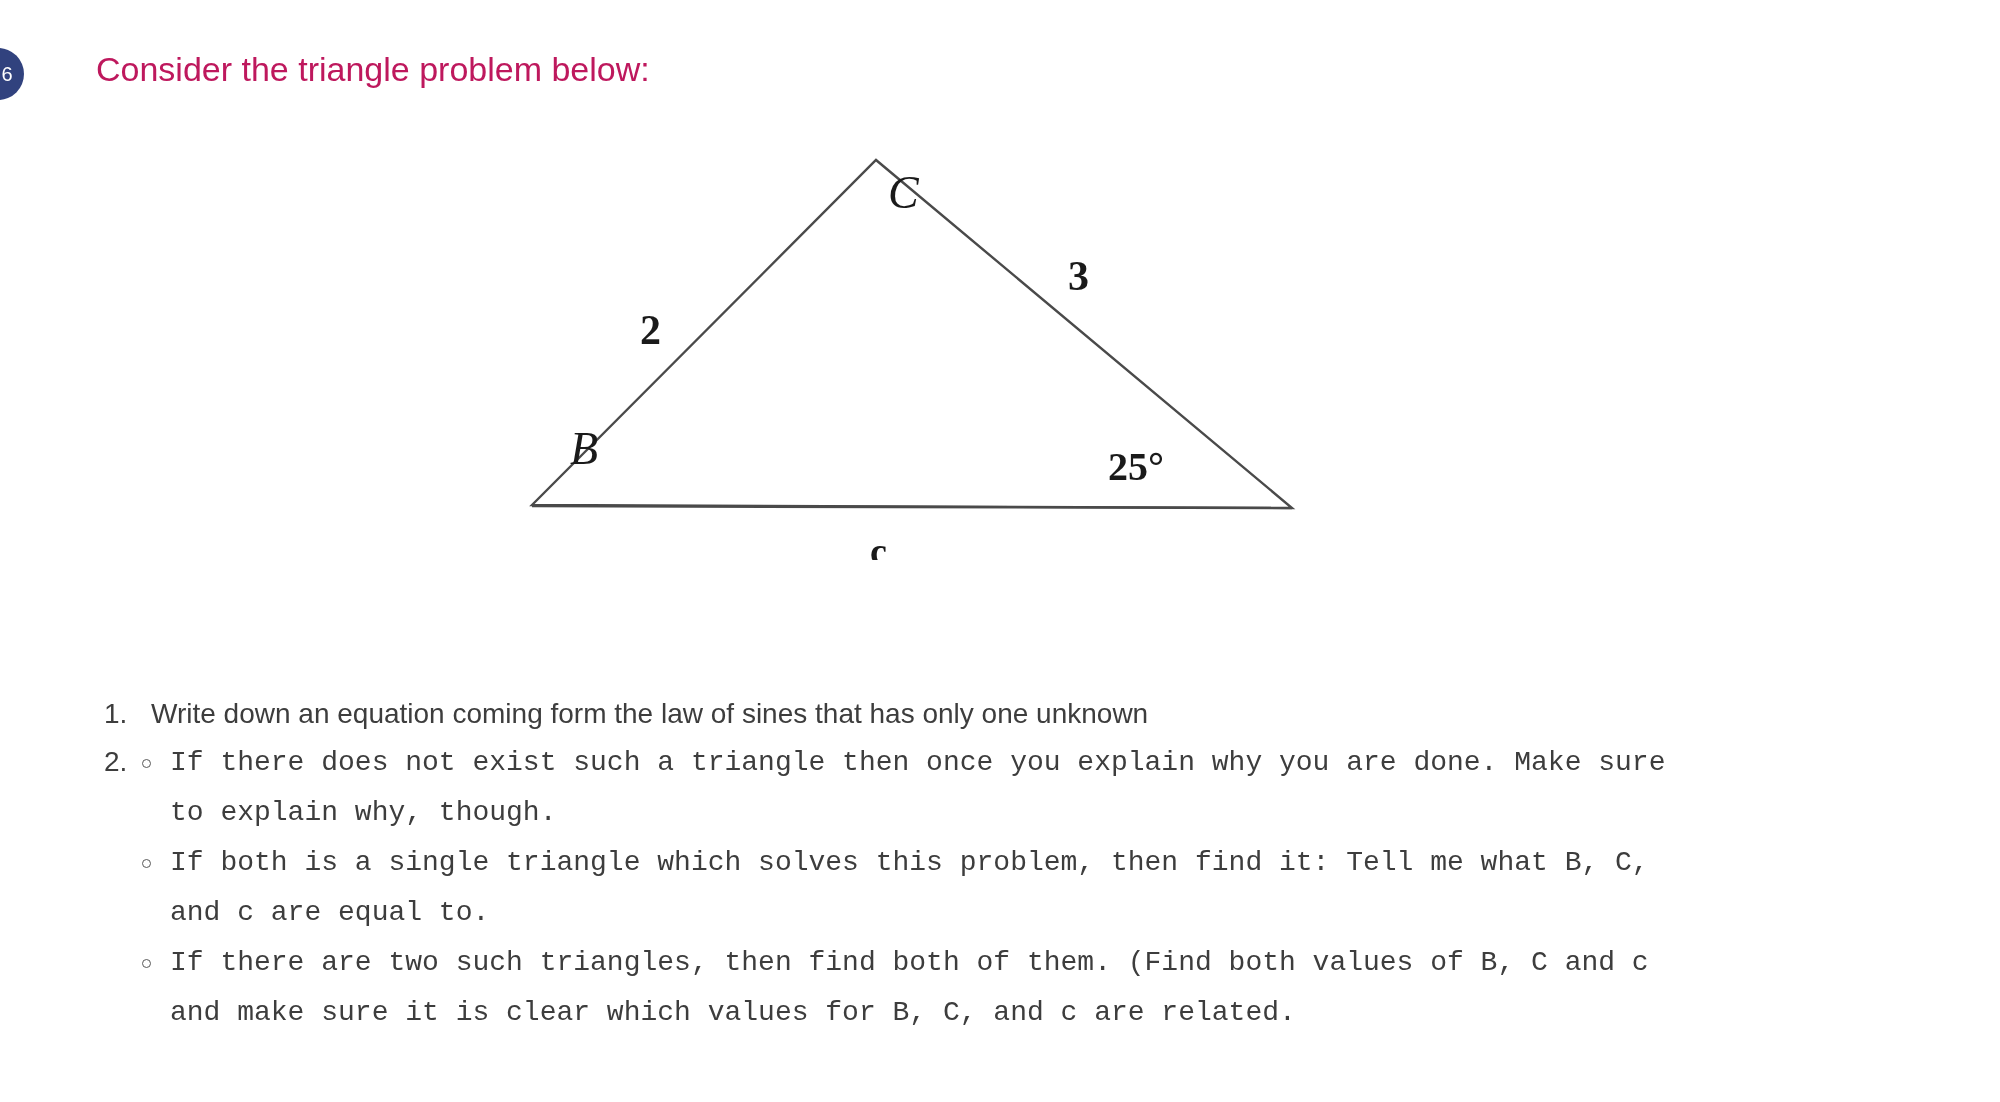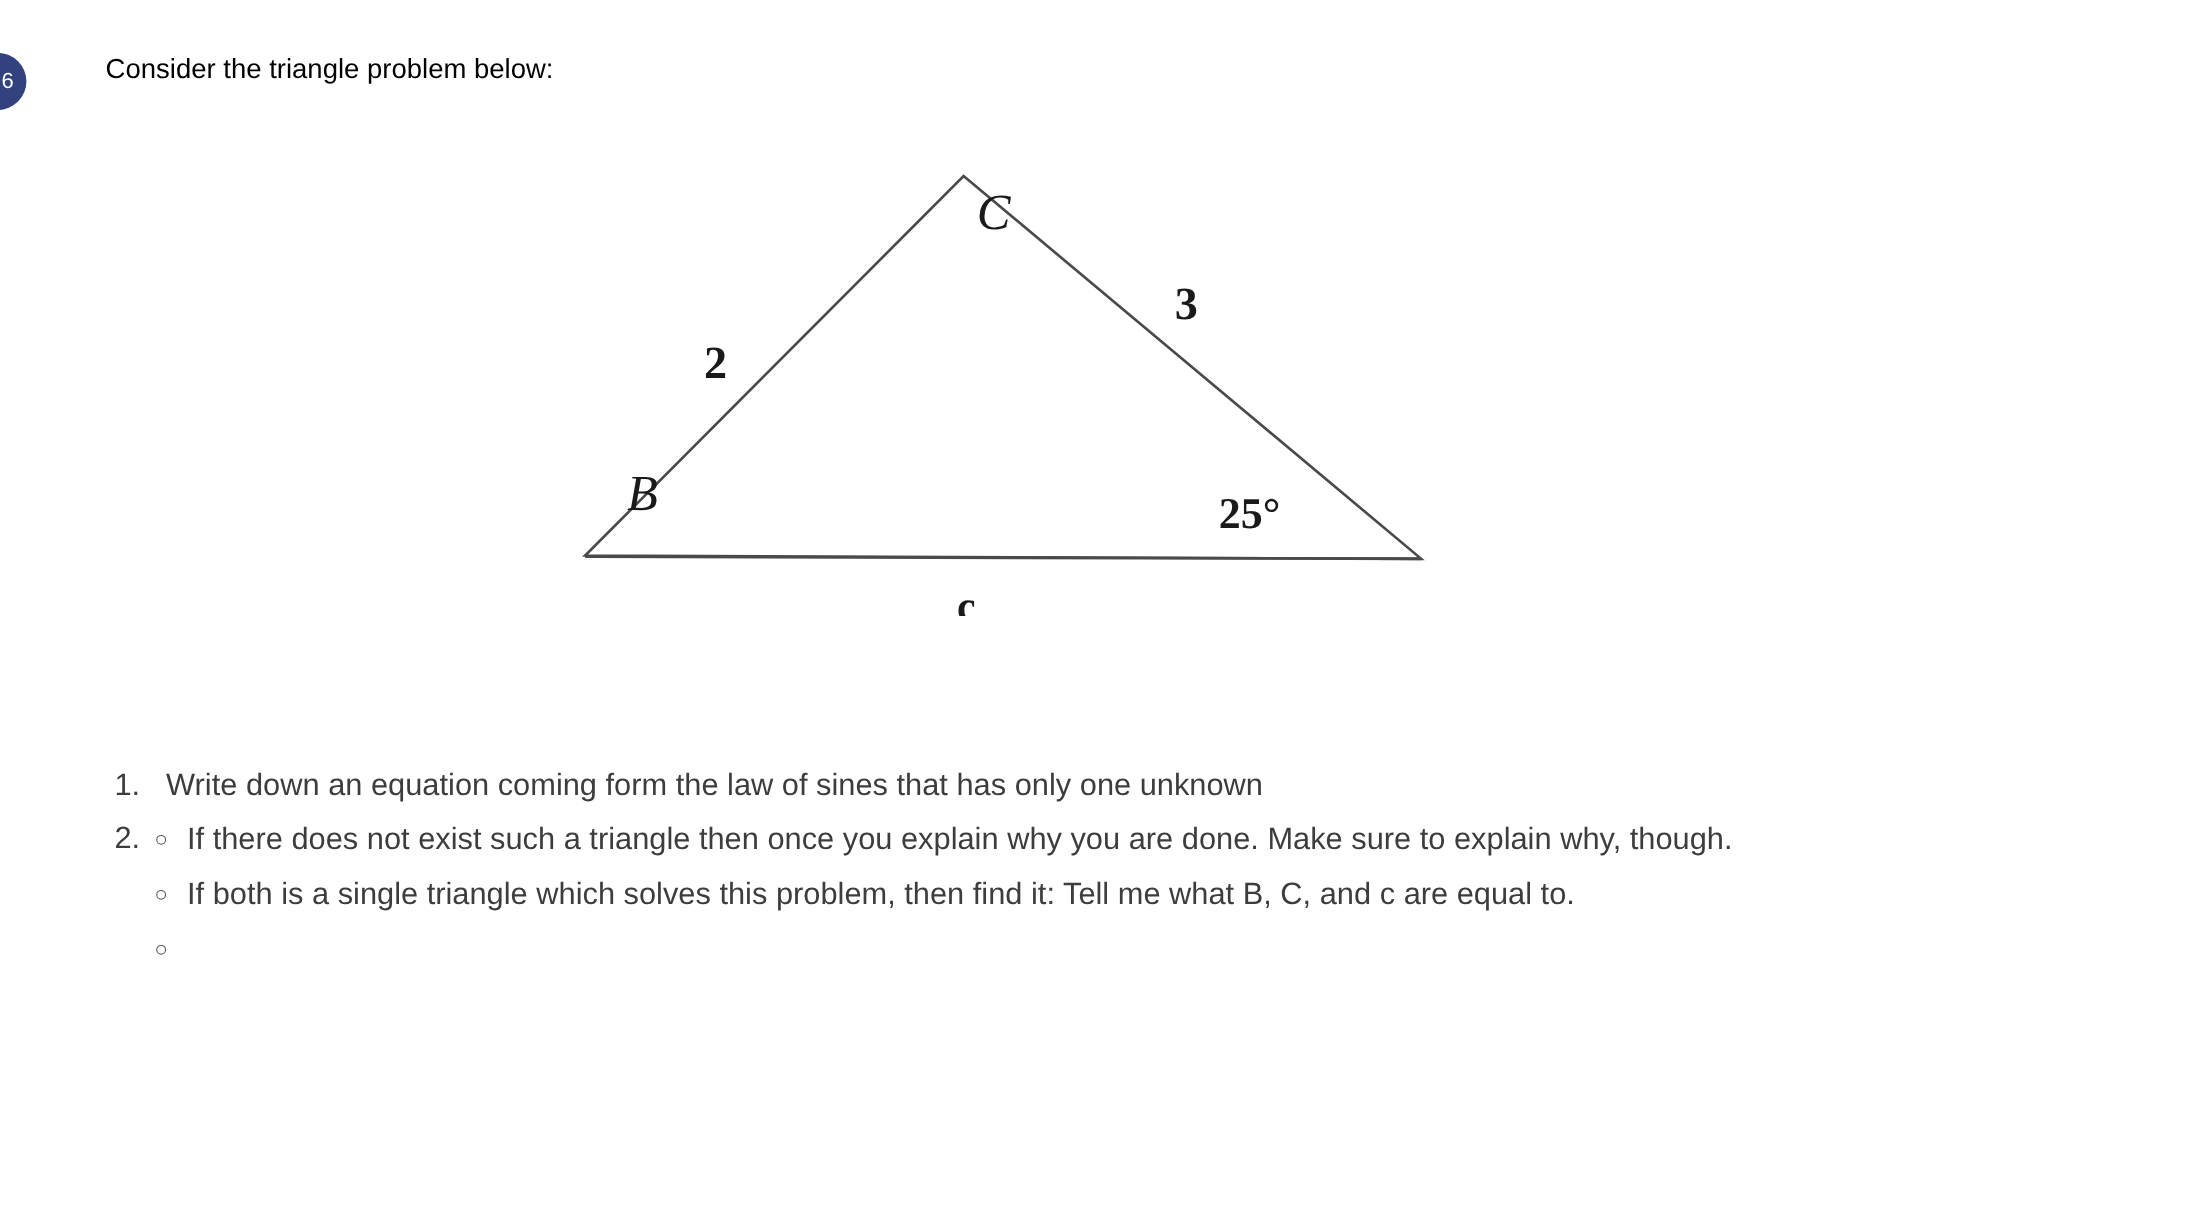--- a/index.html
+++ b/index.html
@@ -43,23 +43,23 @@
     left: 0;
     top: 0;
     width: 2000px;
     height: 1102px;
   }
 
   .prompt {
     position: absolute;
     left: 96px;
     top: 47px;
-    font-size: 25px;
+    font-size: 34px;
     line-height: 1.35;
-    color: #000000;
+    color: #be185d;
     white-space: nowrap;
   }
 
   
   .figure {
     position: absolute;
     left: 470px;
     top: 120px;
     width: 900px;
     height: 440px;
@@ -114,20 +114,21 @@
     top: 21px;
     width: 9px;
     height: 9px;
     border: 1.5px solid #595959;
     border-radius: 50%;
     box-sizing: border-box;
   }
   .sublist > li .stxt {
     display: block;
     max-width: 1530px;
+    font-family: Liberation Mono, monospace;
   }
 </style>
 </head>
 <body>
 
 <div class="content">
 
   <div class="qbadge">6</div>
 
   <div class="prompt">Consider the triangle problem below:</div>
@@ -167,19 +168,20 @@
         <li>
           <span class="hollow"></span>
           <span class="stxt">If there does not exist such a triangle then once you explain why you are done.  Make sure to explain why, though.</span>
         </li>
         <li>
           <span class="hollow"></span>
           <span class="stxt">If both is a single triangle which solves this problem, then find it:  Tell me what B, C, and c are equal to.</span>
         </li>
         <li>
           <span class="hollow"></span>
+          <span class="stxt">If there are two such triangles, then find both of them.  (Find both values of B, C and c and make sure it is clear which values for B, C, and c are related.</span>
         </li>
       </ul>
     </li>
 
   </ol>
 
 </div>
 
 </body></html>

